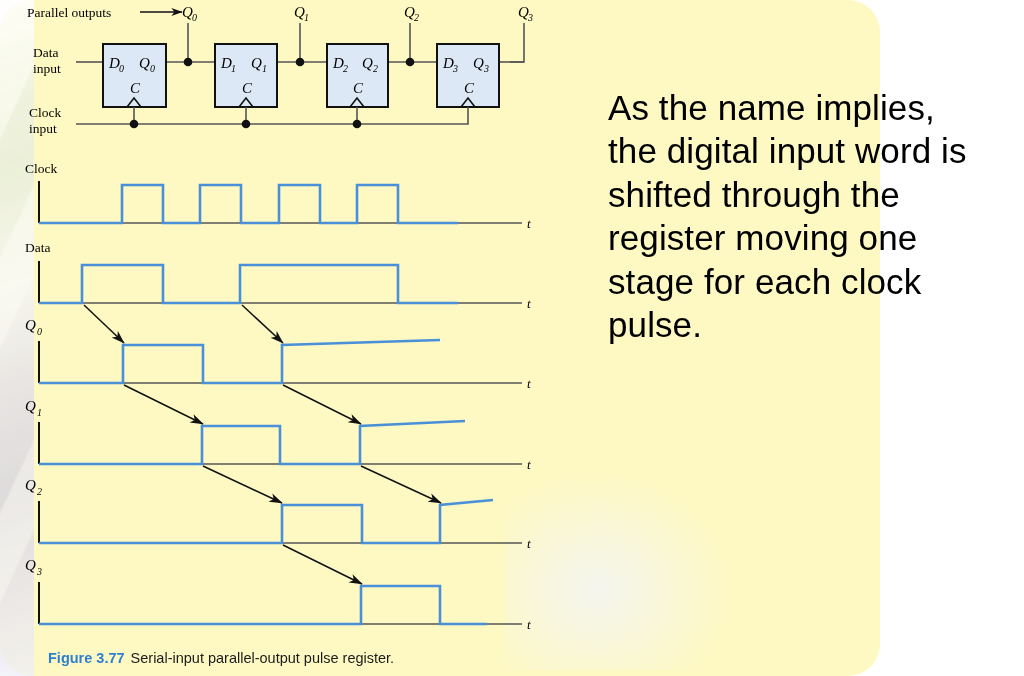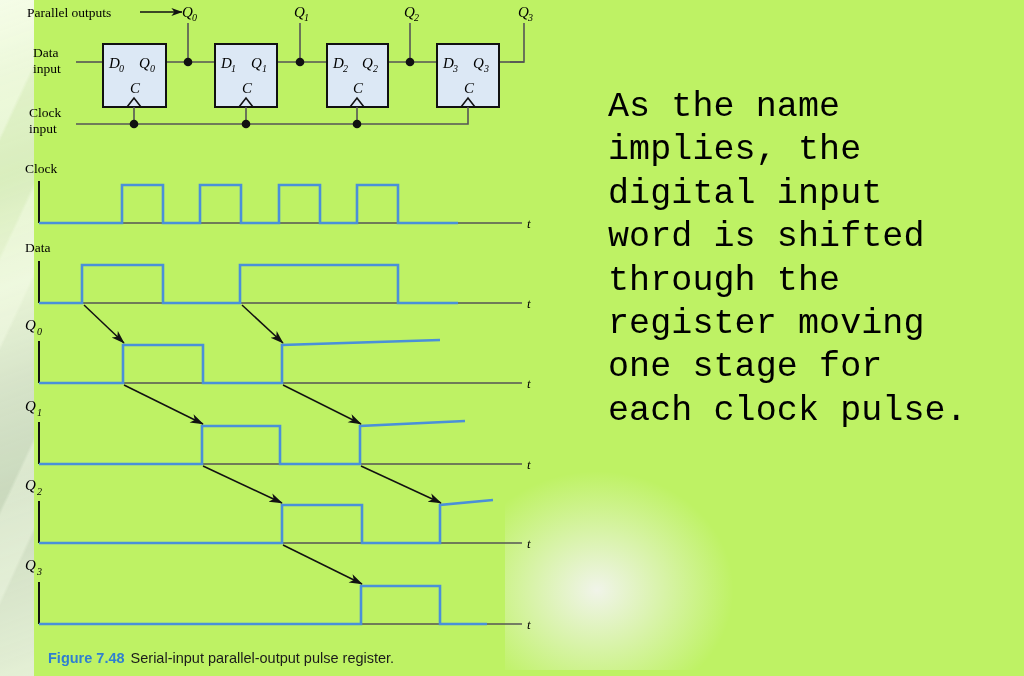--- a/index.html
+++ b/index.html
@@ -3,21 +3,21 @@
 <meta charset="utf-8">
 <style>
   html,body{margin:0;padding:0;}
   body{
     width:1024px;height:676px;
     background:#ffffff;
     font-family:"Liberation Serif", serif;
     overflow:hidden;
     position:relative;
   }
-  #slide{position:absolute;inset:0;width:1024px;height:676px;background:#bef264;}
+  #slide{position:absolute;inset:0;width:880px;height:676px;background:#fef9c3;border-radius:32px;}
 
   
   .deco-left{
     position:absolute;left:0;top:0;width:34px;height:676px;
     background:
       linear-gradient(160deg, rgba(255,255,255,1) 0%, rgba(236,242,232,.9) 12%, rgba(228,236,224,.85) 26%,
                       rgba(246,246,250,.9) 42%, rgba(222,220,238,.85) 58%, rgba(208,206,232,.8) 72%,
                       rgba(226,224,242,.85) 86%, rgba(240,239,248,.9) 100%);
     opacity:.85;
     pointer-events:none;
@@ -34,21 +34,21 @@
     pointer-events:none;
   }
 
   .figure-area{position:absolute;left:0;top:0;width:560px;height:640px;}
 
   svg.fig{display:block;}
 
   
   .bodytext{
     position:absolute;left:608px;top:86px;width:368px;
-    font-family:Liberation Mono, monospace;
+    font-family:Liberation Sans, sans-serif;
     font-size:35px;line-height:1.24;color:#000;
     letter-spacing:.1px;
   }
 
   
   .caption{
     position:absolute;left:48px;top:650px;width:600px;
     font-family:"Liberation Sans", sans-serif;
     font-size:14.5px;color:#1b1b1b;white-space:nowrap;
   }
@@ -225,16 +225,16 @@
           <line x1="361" y1="466" x2="441" y2="503" stroke="#111" stroke-width="1.5" marker-end="url(#ah2)"></line>
           <line x1="283" y1="545" x2="362" y2="584" stroke="#111" stroke-width="1.5" marker-end="url(#ah2)"></line>
         </g>
 
     </svg>
   </div>
 
   <div class="bodytext">As the name implies, the digital input word is shifted through the register moving one stage for each clock pulse.</div>
 
   <div class="caption">
-    <span class="fignum">Figure 7.48</span><span class="captxt">Serial-input parallel-output pulse register.</span>
+    <span class="fignum">Figure 3.77</span><span class="captxt">Serial-input parallel-output pulse register.</span>
   </div>
 
 </div>
 
 </body></html>

